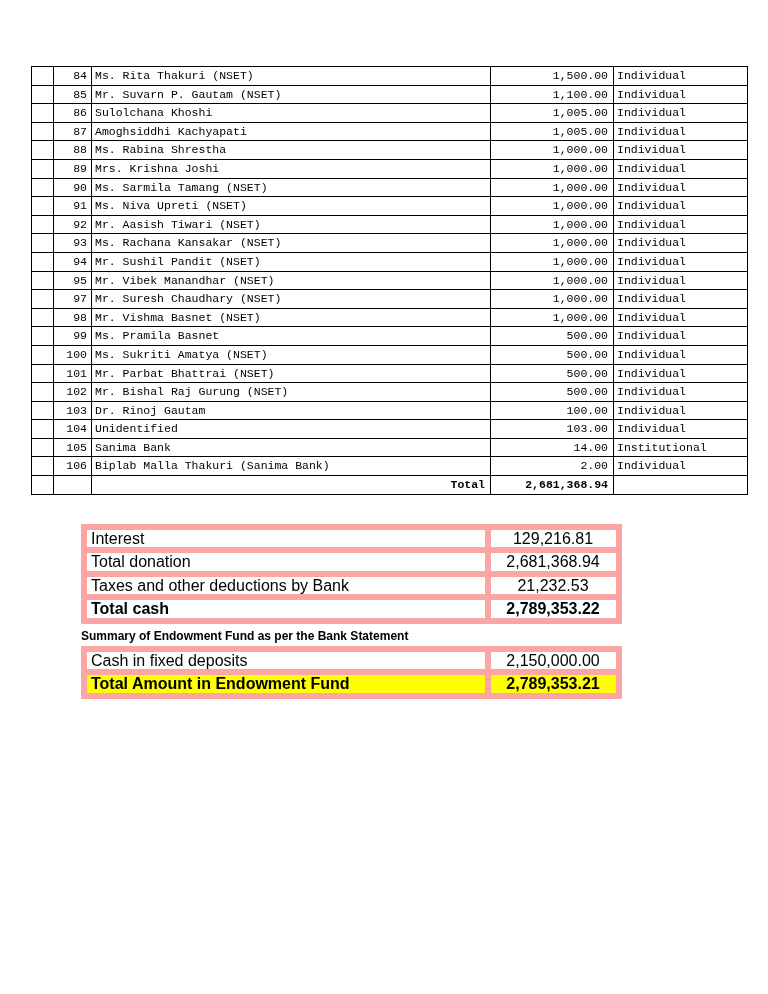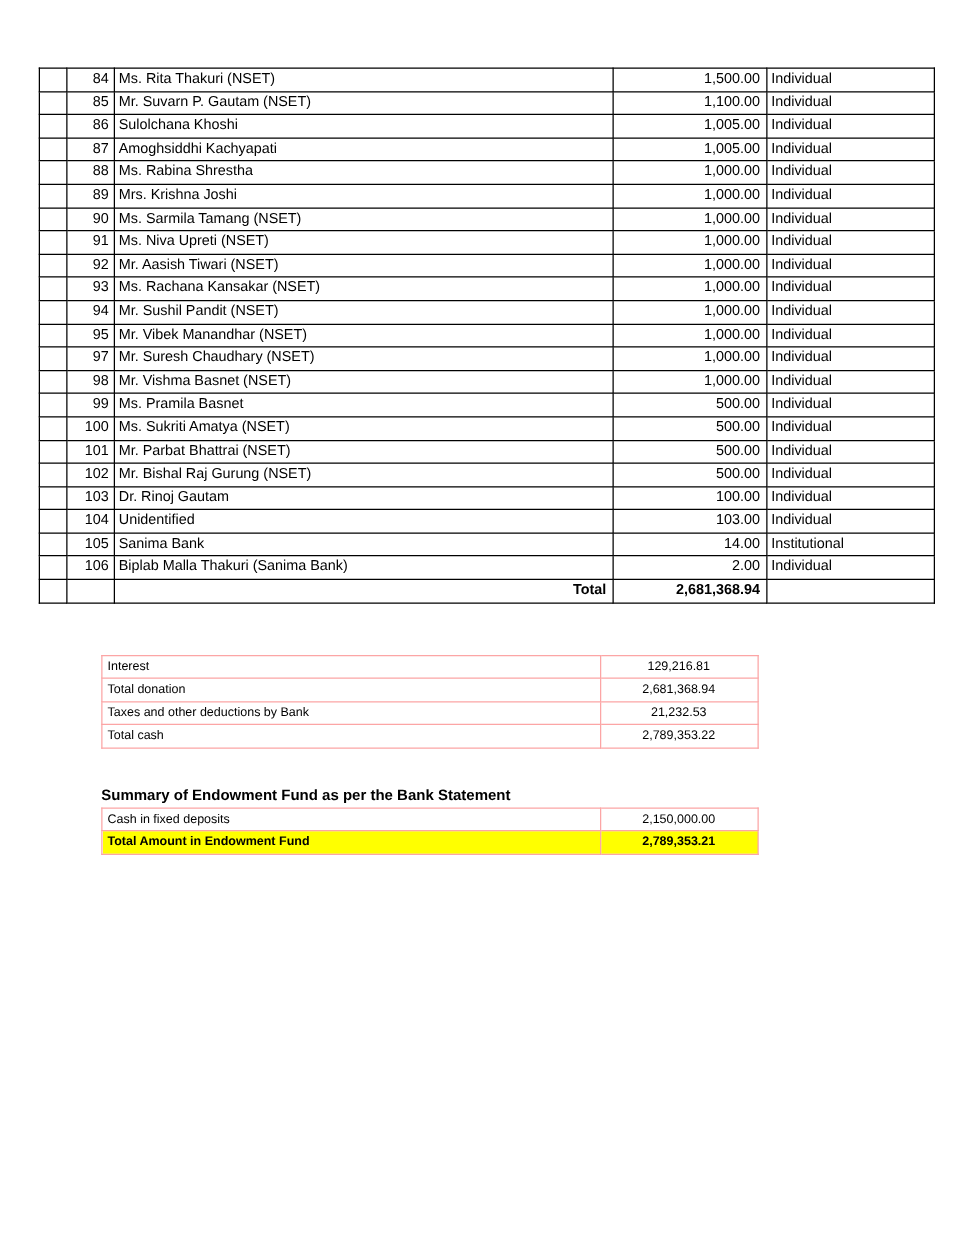--- a/index.html
+++ b/index.html
@@ -13,22 +13,23 @@
     font-family: "Liberation Sans", sans-serif;
     color: #000000;
     position: relative;
     overflow: hidden;
   }
 
   
   .donor-table-wrap {
     position: absolute;
     left: 31px;
-    top: 54px;
+    top: 66px;
     width: 682px;
+    font-family: Liberation Mono, monospace;
   }
   table.donor-table {
     border-collapse: collapse;
     table-layout: fixed;
     width: 682px;
     border: 1.5px solid #000;
   }
   table.donor-table td {
     border: 1px solid #000;
     height: 17.6px;
@@ -68,32 +69,32 @@
     margin-bottom: 2px;
     white-space: nowrap;
   }
   table.summary-table {
     border-collapse: collapse;
     table-layout: fixed;
     width: 506px;
     border: 1.5px solid #000;
   }
   table.summary-table td {
-    border: 1px solid #fca5a5;
+    border: 6px solid #fca5a5;
     height: 17.4px;
     line-height: 17.4px;
     padding: 0 4px;
-    font-size: 10px;
+    font-size: 16px;
     white-space: nowrap;
     overflow: hidden;
   }
   .sum-label { width: 390px; text-align: left; }
   .sum-value { width: 116px; text-align: center; padding-right: 5px !important; }
 
-  tr.sum-total td { font-weight: normal; }
+  tr.sum-total td { font-weight: bold; }
   tr.sum-highlight td {
     font-weight: bold;
     background: #FFFF00;
   }
 </style>
 </head>
 <body>
 
 <div class="donor-table-wrap">
   <table class="donor-table">

